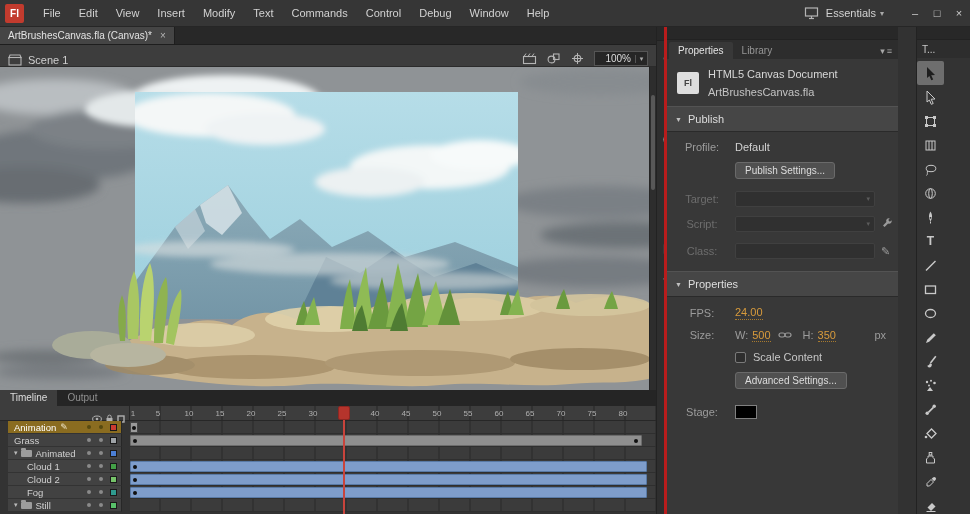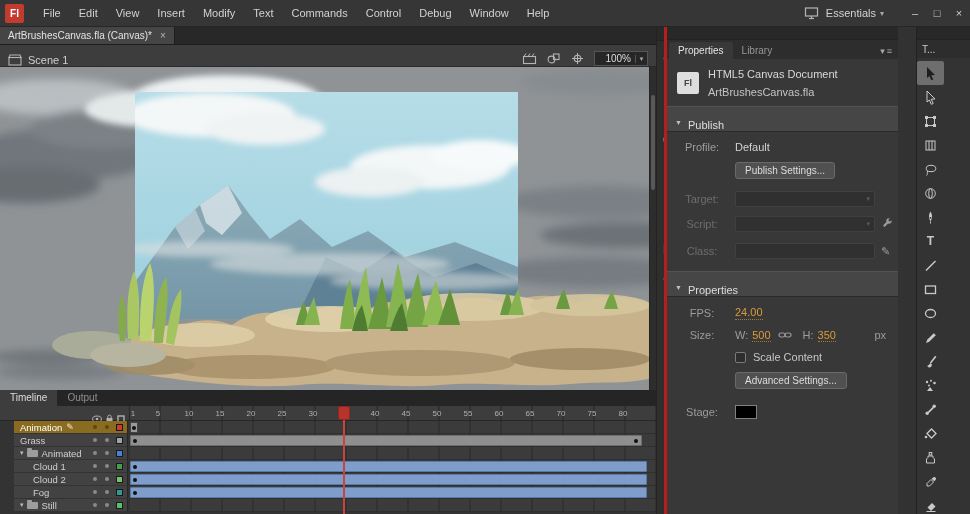--- a/index.html
+++ b/index.html
@@ -36,21 +36,21 @@
   .tl-tabs{height:16px;background:#252525;display:flex}
   .tl-tab{padding:0 10px;font-size:10px;line-height:16px;color:#8f8f8f}
   .tl-tab.active{background:#3d3d3d;color:#ddd}
   .tl-main{position:absolute;left:0;top:16px;right:0;bottom:0}
   .tl-corner{position:absolute;left:0;top:0;width:130px;height:15px;background:#3d3d3d;border-right:1px solid #272727;border-bottom:1px solid #272727}
   .hd-ic{position:absolute;top:3px}
   .tl-ruler{position:absolute;left:130px;top:0;right:0;height:15px;background:#3d3d3d;border-bottom:1px solid #272727;background-image:repeating-linear-gradient(to right,transparent 0,transparent 29px,#313131 29px,#313131 31px)}
   .rl{position:absolute;top:3px;width:14px;margin-left:-7px;text-align:center;font-size:8px;color:#b0b0b0}
   .tl-rows{position:absolute;left:0;top:15px;right:0;bottom:0}
   .tl-row{position:relative;height:13px}
-  .row-left{position:absolute;left:14px;top:0;width:114px;height:13px;background:#424242;border-bottom:1px solid #333;border-right:1px solid #272727;display:flex;align-items:center;font-size:9.5px;color:#d0d0d0;padding-left:6px;white-space:nowrap}
+  .row-left{position:absolute;left:8px;top:0;width:114px;height:13px;background:#424242;border-bottom:1px solid #333;border-right:1px solid #272727;display:flex;align-items:center;font-size:9.5px;color:#d0d0d0;padding-left:6px;white-space:nowrap}
   .tl-row.sel .row-left{background:#8a6c20;color:#fff}
   .row-frames{position:absolute;left:130px;right:0;top:0;height:13px;background-color:#3b3b3b;background-image:repeating-linear-gradient(to right,transparent 0,transparent 29px,#323232 29px,#323232 31px);border-bottom:1px solid #2f2f2f}
   .indent{width:13px;flex:0 0 13px}
   .exp{font-size:7px;color:#bbb;margin-right:3px}
   .folder{width:11px;height:7px;background:#9d9d9d;border-radius:1px;margin-right:4px;position:relative;flex:0 0 11px}
   .folder:before{content:"";position:absolute;left:0;top:-2px;width:5px;height:2px;background:#9d9d9d;border-radius:1px 1px 0 0}
   .pencil{font-size:9px;margin-left:4px;color:#f2e9cd}
   .dot{position:absolute;width:4px;height:4px;border-radius:50%;background:#8a8a8a;top:4px}
   .d1{right:30px}.d2{right:18px}
   .sel .dot{background:#574a10}
@@ -72,21 +72,21 @@
   .props{position:absolute;left:664px;top:27px;width:234px;height:487px;background:#383838;border-left:3px solid #b91c1c}
   .p-top{height:13px;background:#282828;border-bottom:1px solid #222}
   .p-tabs{height:19px;background:#2d2d2d;display:flex;align-items:flex-end;padding-left:2px}
   .p-tab{padding:3px 9px;font-size:10px;color:#969696}
   .p-tab.active{background:#383838;color:#e3e3e3;border-radius:2px 2px 0 0}
   .p-menu{margin-left:auto;color:#a8a8a8;font-size:9px;padding:0 6px 3px;display:flex;gap:2px;align-items:center}
   .doc-head{display:flex;align-items:center;gap:9px;padding:9px 10px 8px}
   .doc-ic{width:22px;height:22px;background:#dedede;border-radius:2px;color:#444;font-size:9px;font-weight:bold;display:flex;align-items:center;justify-content:center;flex:0 0 22px}
   .doc-t1{font-size:11px;color:#d8d8d8}
   .doc-t2{font-size:11px;color:#c4c4c4;margin-top:6px}
-  .sect{height:17px;background:#464646;border-top:1px solid #535353;border-bottom:1px solid #2a2a2a;display:flex;align-items:flex-start;gap:6px;padding:12px 8px;font-size:11px;color:#dedede}
+  .sect{height:17px;background:#464646;border-top:1px solid #535353;border-bottom:1px solid #2a2a2a;display:flex;align-items:center;gap:6px;padding:12px 8px;font-size:11px;color:#dedede}
   .tri{font-size:7px;color:#c0c0c0}
   .prow{display:flex;align-items:center;padding-left:8px;margin-top:9px;font-size:11px}
   .plabel{flex:0 0 54px;text-align:center;color:#9c9c9c;margin-right:6px}
   .plabel.dis{color:#6d6d6d}
   .pval{color:#d2d2d2}
   .btn{display:inline-block;background:#505050;border:1px solid #6a6a6a;border-radius:3px;color:#ddd;font-size:10px;padding:2px 9px}
   .dd{width:140px;height:16px;background:#303030;border:1px solid #404040;border-radius:2px;position:relative}
   .dd .dcaret{position:absolute;right:4px;top:3px;font-size:7px;color:#5c5c5c}
   .after-ic{margin-left:6px;color:#9a9a9a;font-size:11px}
   .tfield{width:140px;height:16px;background:#303030;border:1px solid #404040;border-radius:2px}

